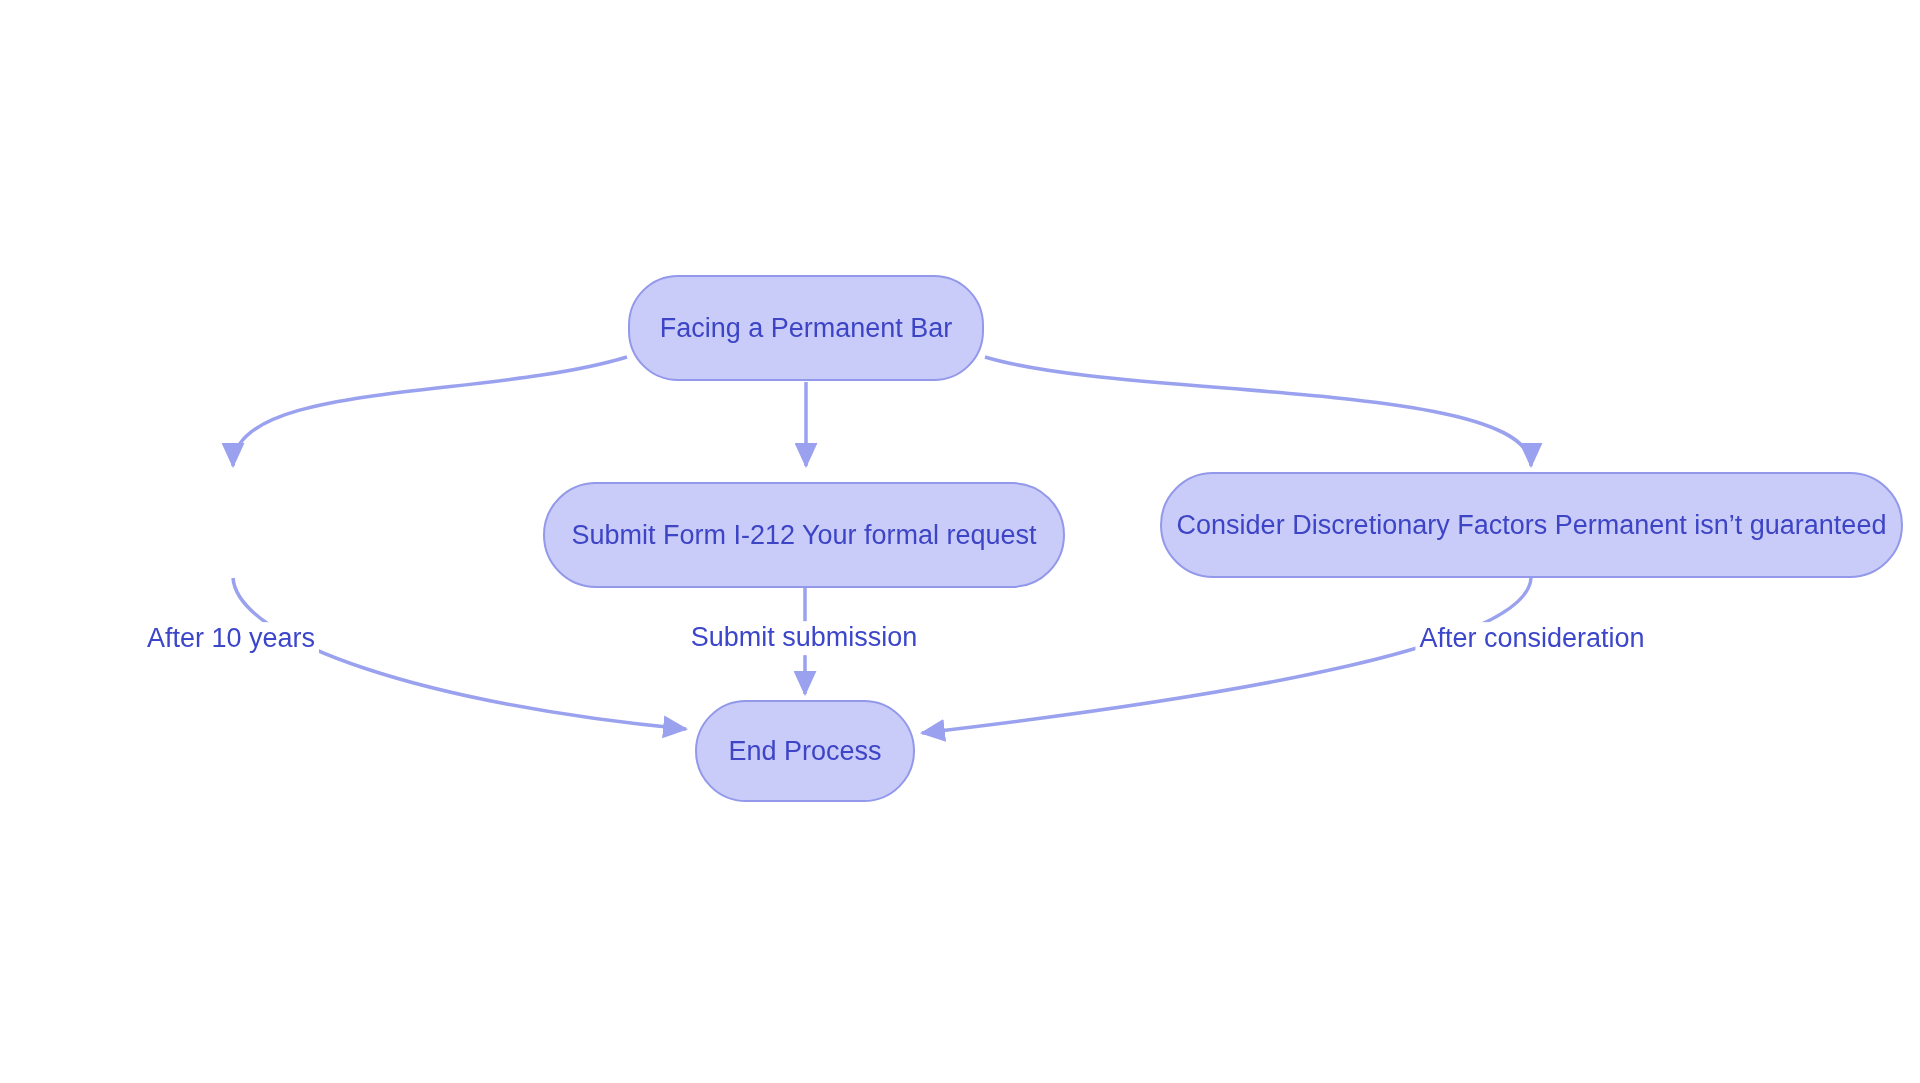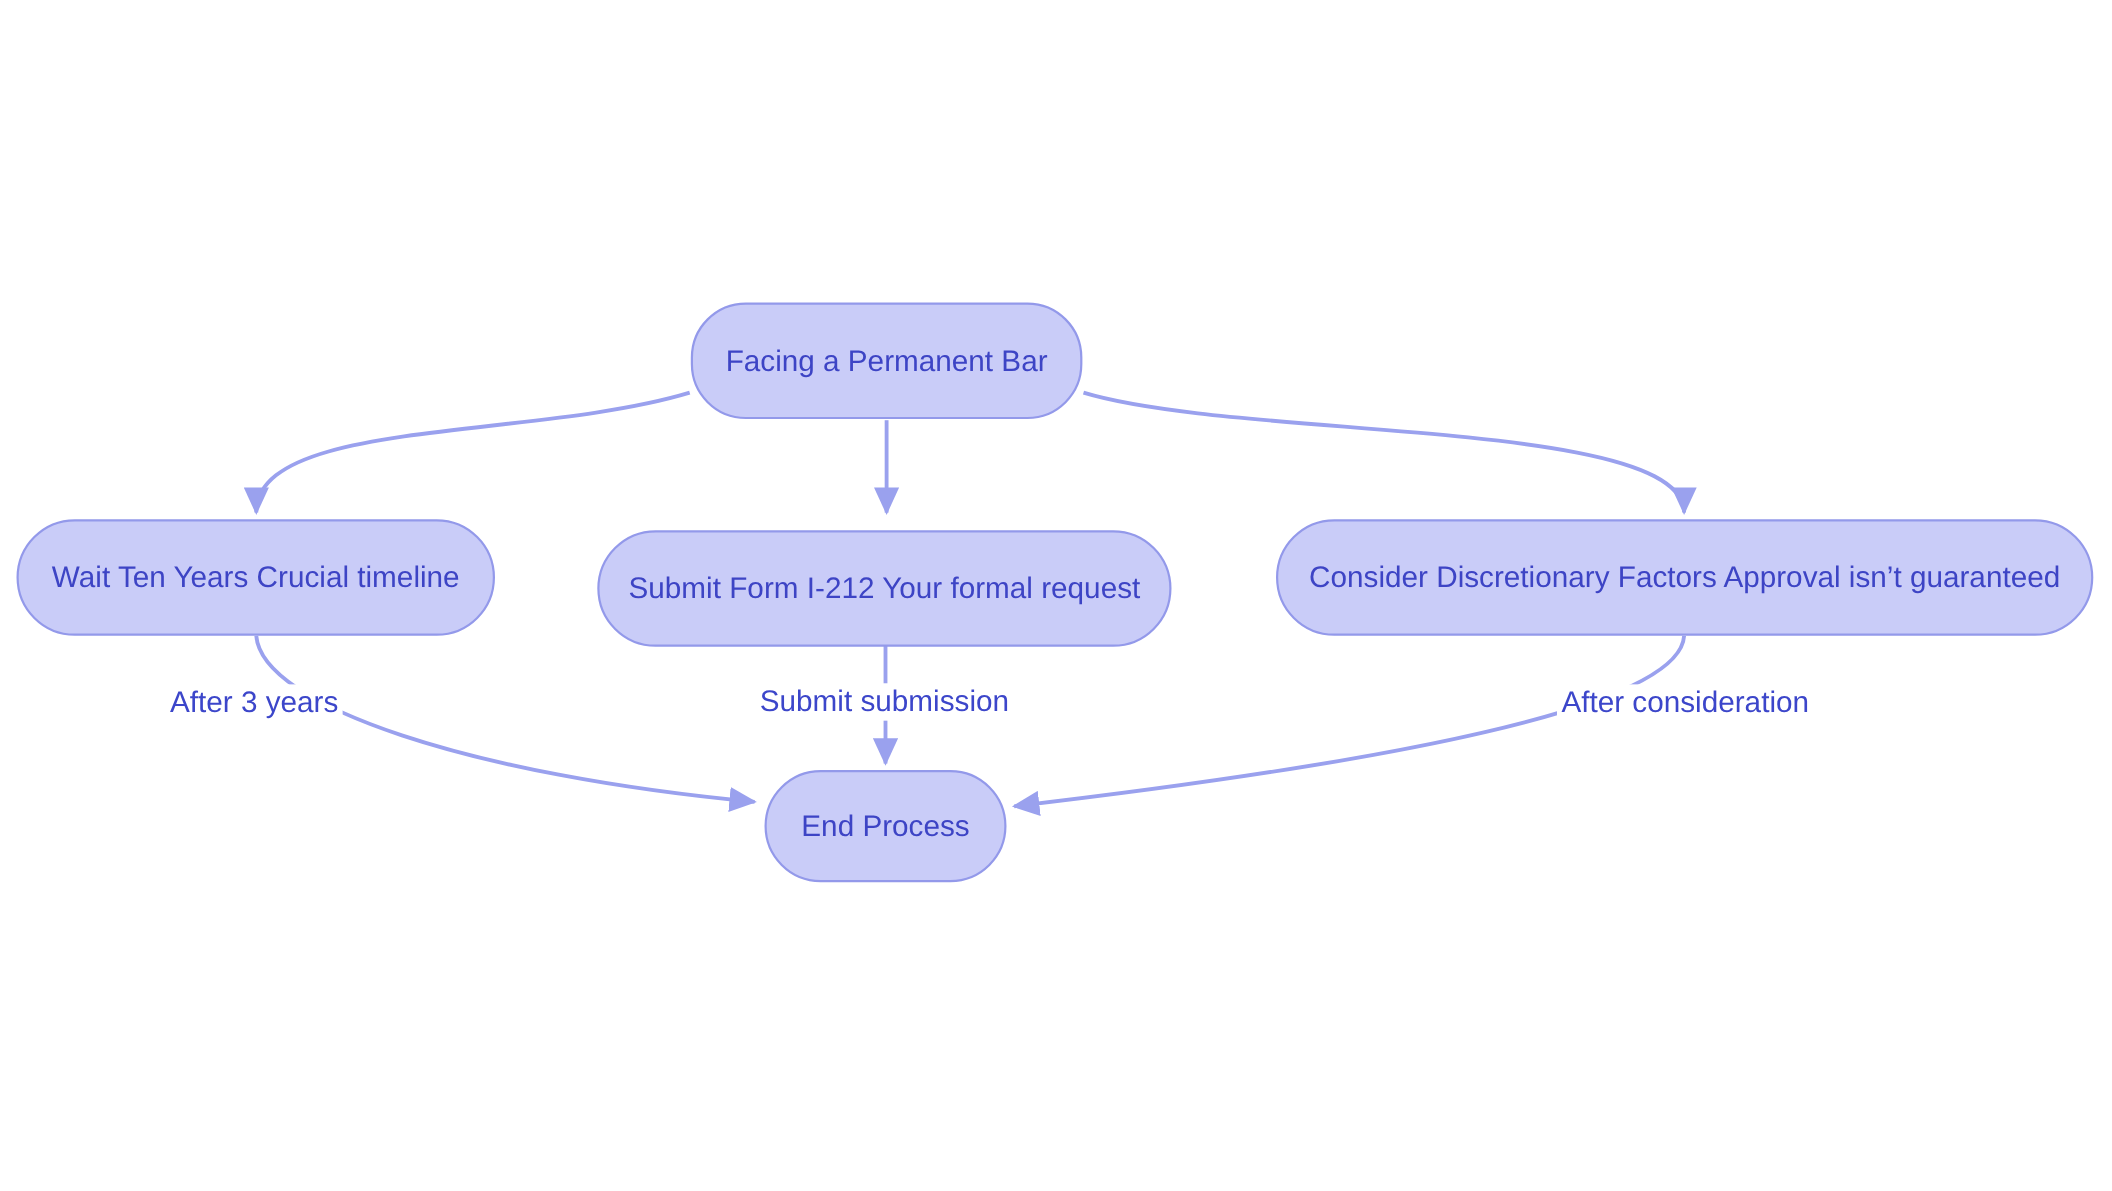--- a/index.html
+++ b/index.html
@@ -73,27 +73,26 @@
     <path class="edge" d="M 627,357 C 485,400 233,380 233,466" marker-end="url(#arrow)"></path>
     <path class="edge" d="M 806,382 L 806,466" marker-end="url(#arrow)"></path>
     <path class="edge" d="M 985,357 C 1127,400 1531,380 1531,466" marker-end="url(#arrow)"></path>
     <path class="edge" d="M 233,578 C 238,642 430,705 686,729" marker-end="url(#arrow)"></path>
     <path class="edge" d="M 805,578 L 805,694" marker-end="url(#arrow)"></path>
     <path class="edge" d="M 1531,578 C 1527,644 1255,694 922,733" marker-end="url(#arrow)"></path>
   </svg>
 
   <div class="node node-start">Facing a Permanent Bar</div>
 
-  <div class="node node-wait">Wait Ten Years Crucial timeline</div>
 
   <div class="node node-submit">Submit Form I-212 Your formal request</div>
 
-  <div class="node node-consider">Consider Discretionary Factors Approval isn’t guaranteed</div>
+  <div class="node node-consider">Consider Discretionary Factors Permanent isn’t guaranteed</div>
 
   <div class="node node-end">End Process</div>
 
-  <div class="edge-label label-after-10-years">After 3 years</div>
+  <div class="edge-label label-after-10-years">After 10 years</div>
 
   <div class="edge-label label-after-submission">Submit submission</div>
 
   <div class="edge-label label-after-consideration">After consideration</div>
 
 </div>
 
 </body></html>

